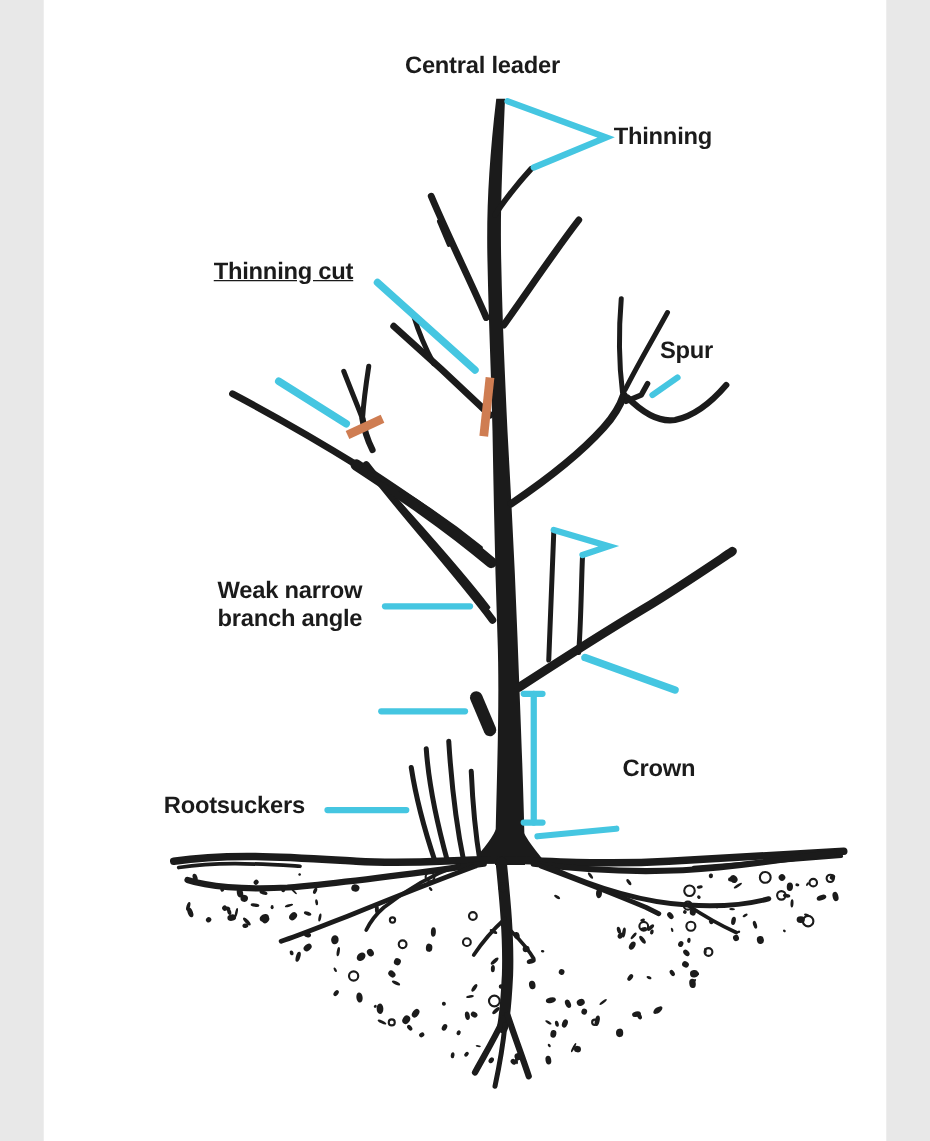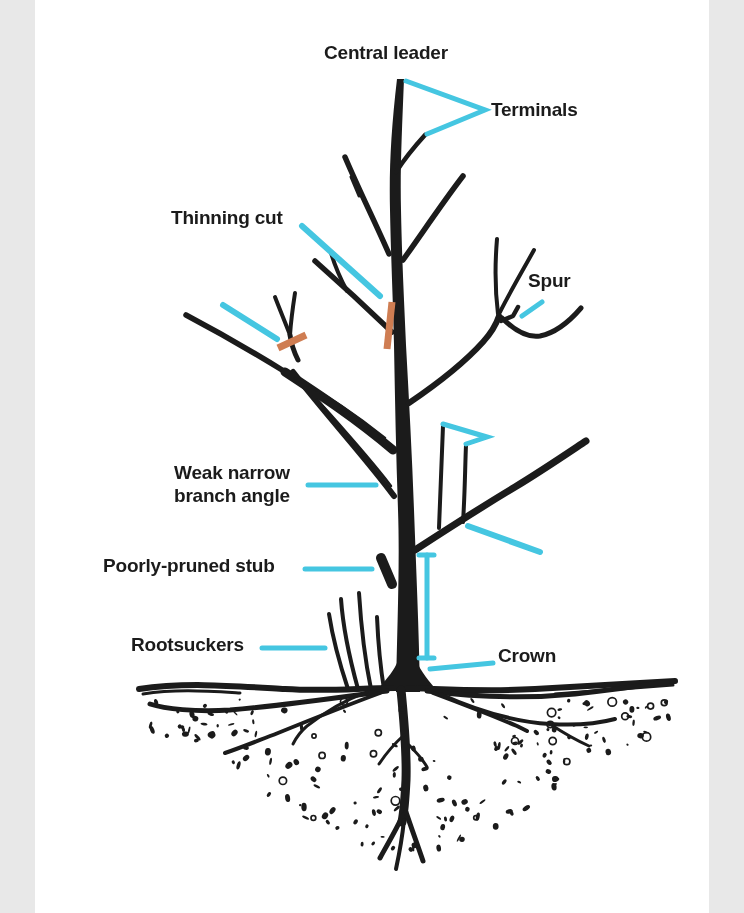--- a/index.html
+++ b/index.html
@@ -314,21 +314,20 @@
       <path class="annot" stroke-width="5" d="M227,648 L290,648"></path>
     </g>
 
     <g>
       <path class="cutmark" stroke-width="7" d="M357,302 L352,349"></path>
       <path class="cutmark" stroke-width="7" d="M243,348 L271,335"></path>
     </g>
   </svg>
 
   <div class="label" style="left:289px;top:41px;">Central leader</div>
-  <div class="label" style="left:456px;top:98px;">Terminals</div>
-  <div class="label" style="left:136px;top:206px;">Thinning cut</div>
+  <div class="label" style="left:456px;top:98px;">Thinning</div>
+  <div class="label" style="left:136px;top:206px;text-decoration:underline;">Thinning cut</div>
   <div class="label" style="left:493px;top:269px;">Spur</div>
   <div class="label" style="left:139px;top:461px;text-align:center;">Weak narrow
 branch angle</div>
-  <div class="label" style="left:68px;top:554px;">Poorly-pruned stub</div>
-  <div class="label" style="left:463px;top:644px;">Crown</div>
+  <div class="label" style="left:463px;top:604px;">Crown</div>
   <div class="label" style="left:96px;top:633px;">Rootsuckers</div>
 </div>
 
 </body></html>

